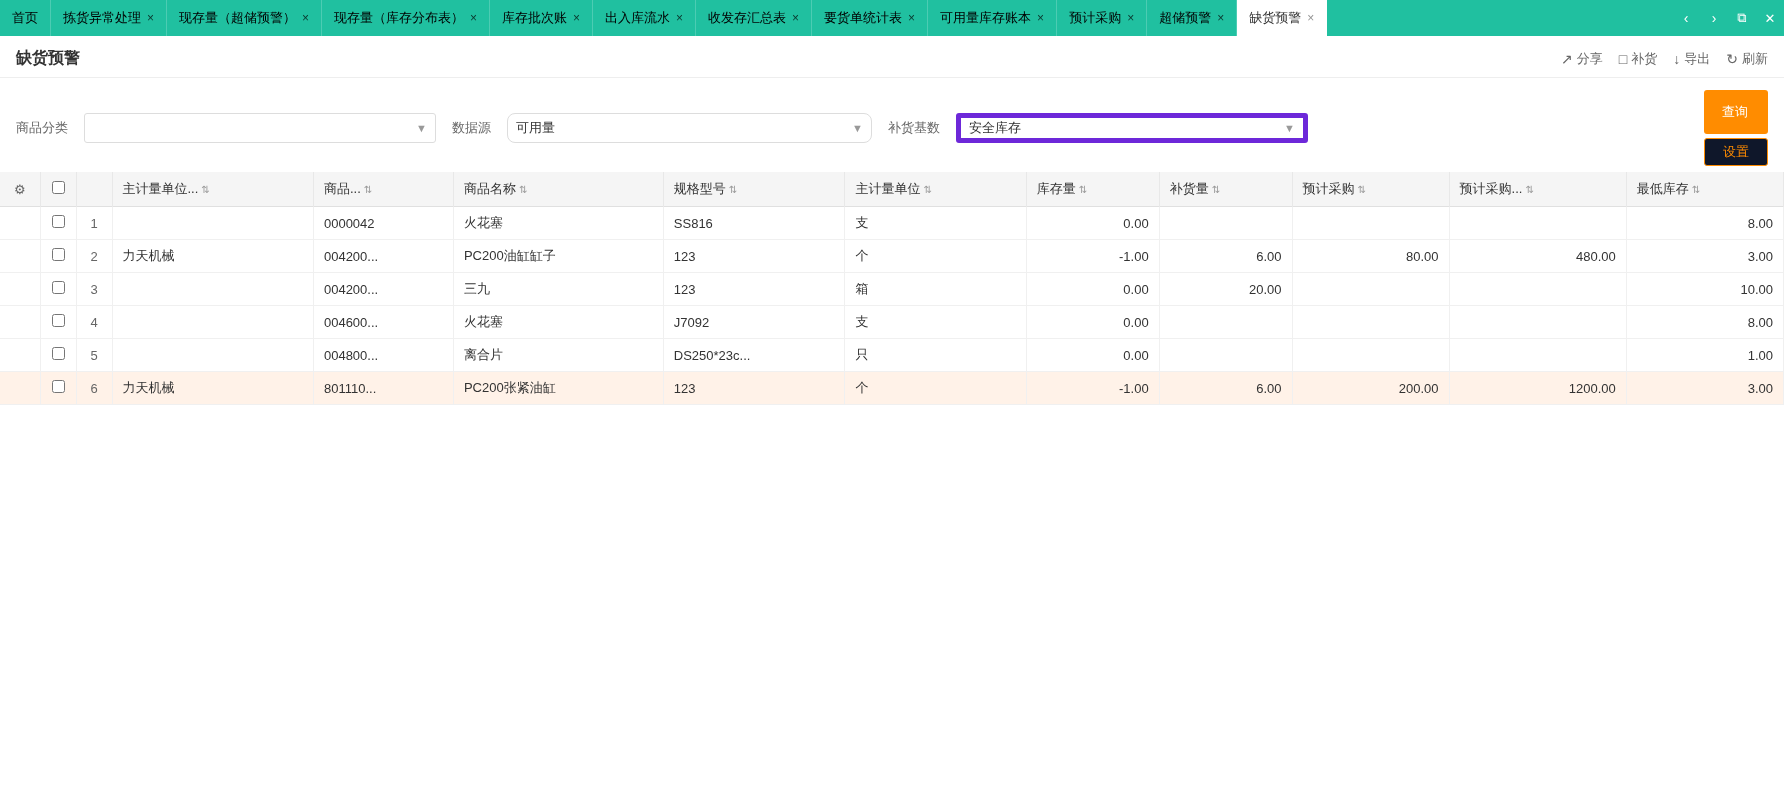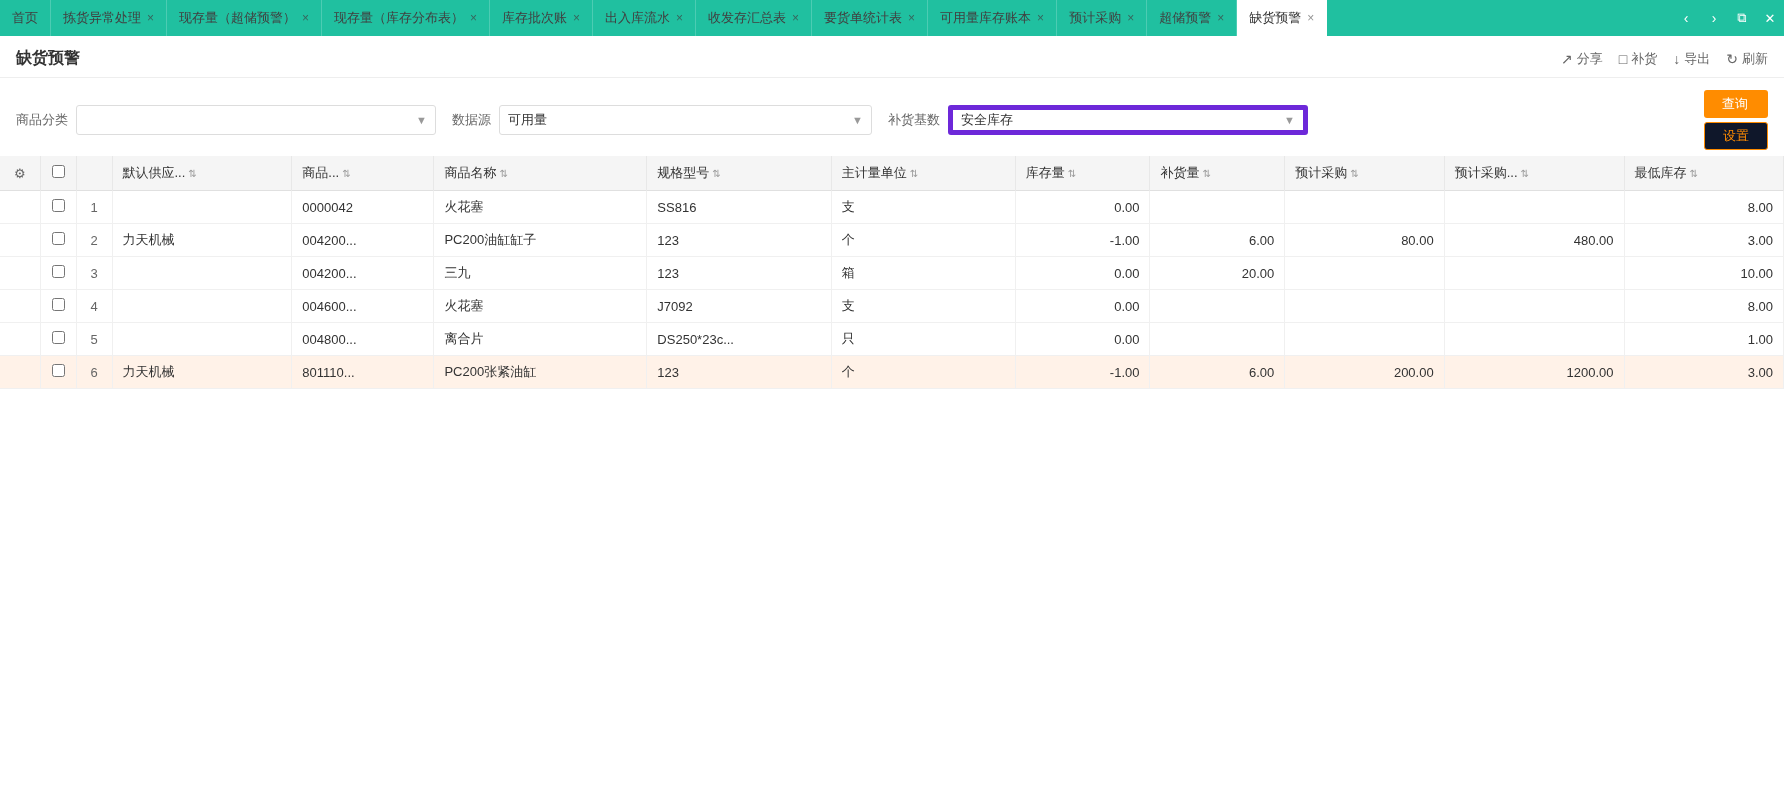--- a/index.html
+++ b/index.html
@@ -12,21 +12,21 @@
       background: #20c0a0;
       height: 36px;
       overflow: hidden;
       flex-shrink: 0;
     }
     .tab-item {
       display: flex;
       align-items: center;
       padding: 0 12px;
       height: 100%;
-      color: #404040;
+      color: #000000;
       white-space: nowrap;
       cursor: pointer;
       font-size: 13px;
       border-right: 1px solid rgba(255,255,255,0.2);
       position: relative;
       flex-shrink: 0;
     }
     .tab-item.active {
       background: #fff;
       color: #333;
@@ -78,21 +78,21 @@
       display: flex;
       align-items: center;
       gap: 4px;
       color: #666;
       cursor: pointer;
       font-size: 13px;
     }
     .filter-group {
       display: flex;
       align-items: center;
-      gap: 8px;
+      gap: 16px;
       flex: 1;
       max-width: 420px;
     }
     .filter-label {
       color: #666;
       white-space: nowrap;
       font-size: 13px;
     }
     .filter-select {
       flex: 1;
@@ -111,21 +111,21 @@
     .filter-select-value { color: #333; }
     .filter-select-arrow { color: #999; font-size: 11px; }
     .btn-query {
       background: #ff8c00;
       color: #fff;
       border: none;
       border-radius: 3px;
       padding: 5px 18px;
       cursor: pointer;
       font-size: 13px;
-      height: 28px;
+      height: 44px;
       display: flex;
       align-items: center;
     }
     .btn-setting {
       background: #0f172a;
       color: #ff8c00;
       border: 1px solid #ff8c00;
       border-radius: 3px;
       padding: 4px 18px;
       cursor: pointer;
@@ -281,21 +281,21 @@
     <div class="filter-group">
       <span class="filter-label">商品分类</span>
       <div class="filter-select" style="min-width:260px;border:1px solid #ddd;border-radius:3px;height:30px;padding:0 8px;display:flex;align-items:center;justify-content:space-between;">
         <span class="filter-select-value"></span>
         <span class="filter-select-arrow">▼</span>
       </div>
     </div>
 
     <div class="filter-group">
       <span class="filter-label">数据源</span>
-      <div class="filter-select" style="min-width:260px;border:1px solid #ddd;border-radius:3px;height:30px;padding:0 8px;display:flex;align-items:center;justify-content:space-between;">
+      <div class="filter-select" style="min-width:260px;border:1px solid #ddd;border-radius:8px;height:30px;padding:0 8px;display:flex;align-items:center;justify-content:space-between;">
         <span class="filter-select-value">可用量</span>
         <span class="filter-select-arrow">▼</span>
       </div>
     </div>
 
     <div class="filter-group">
       <span class="filter-label">补货基数</span>
       <div class="filter-select" style="min-width:200px;border:5px solid #6d28d9;border-radius:3px;height:30px;padding:0 8px;display:flex;align-items:center;justify-content:space-between;">
         <span class="filter-select-value">安全库存</span>
         <span class="filter-select-arrow">▼</span>
@@ -309,21 +309,21 @@
   </div>
 
   <div class="table-container">
     <table>
       <thead>
         <tr id="table-header-row">
             <th class="th-gear"><span style="cursor:pointer;color:#666;">⚙</span></th>
             <th class="th-checkbox"><input type="checkbox" style=""></th>
             <th style="width: 36px; text-align: center;"></th>
             <th><span class="col-sort">
-        <span>默认供应...</span>
+        <span>主计量单位...</span>
         <span class="sort-icon">⇅</span>
       </span></th>
             <th><span class="col-sort">
         <span>商品...</span>
         <span class="sort-icon">⇅</span>
       </span></th>
             <th><span class="col-sort">
         <span>商品名称</span>
         <span class="sort-icon">⇅</span>
       </span></th>

